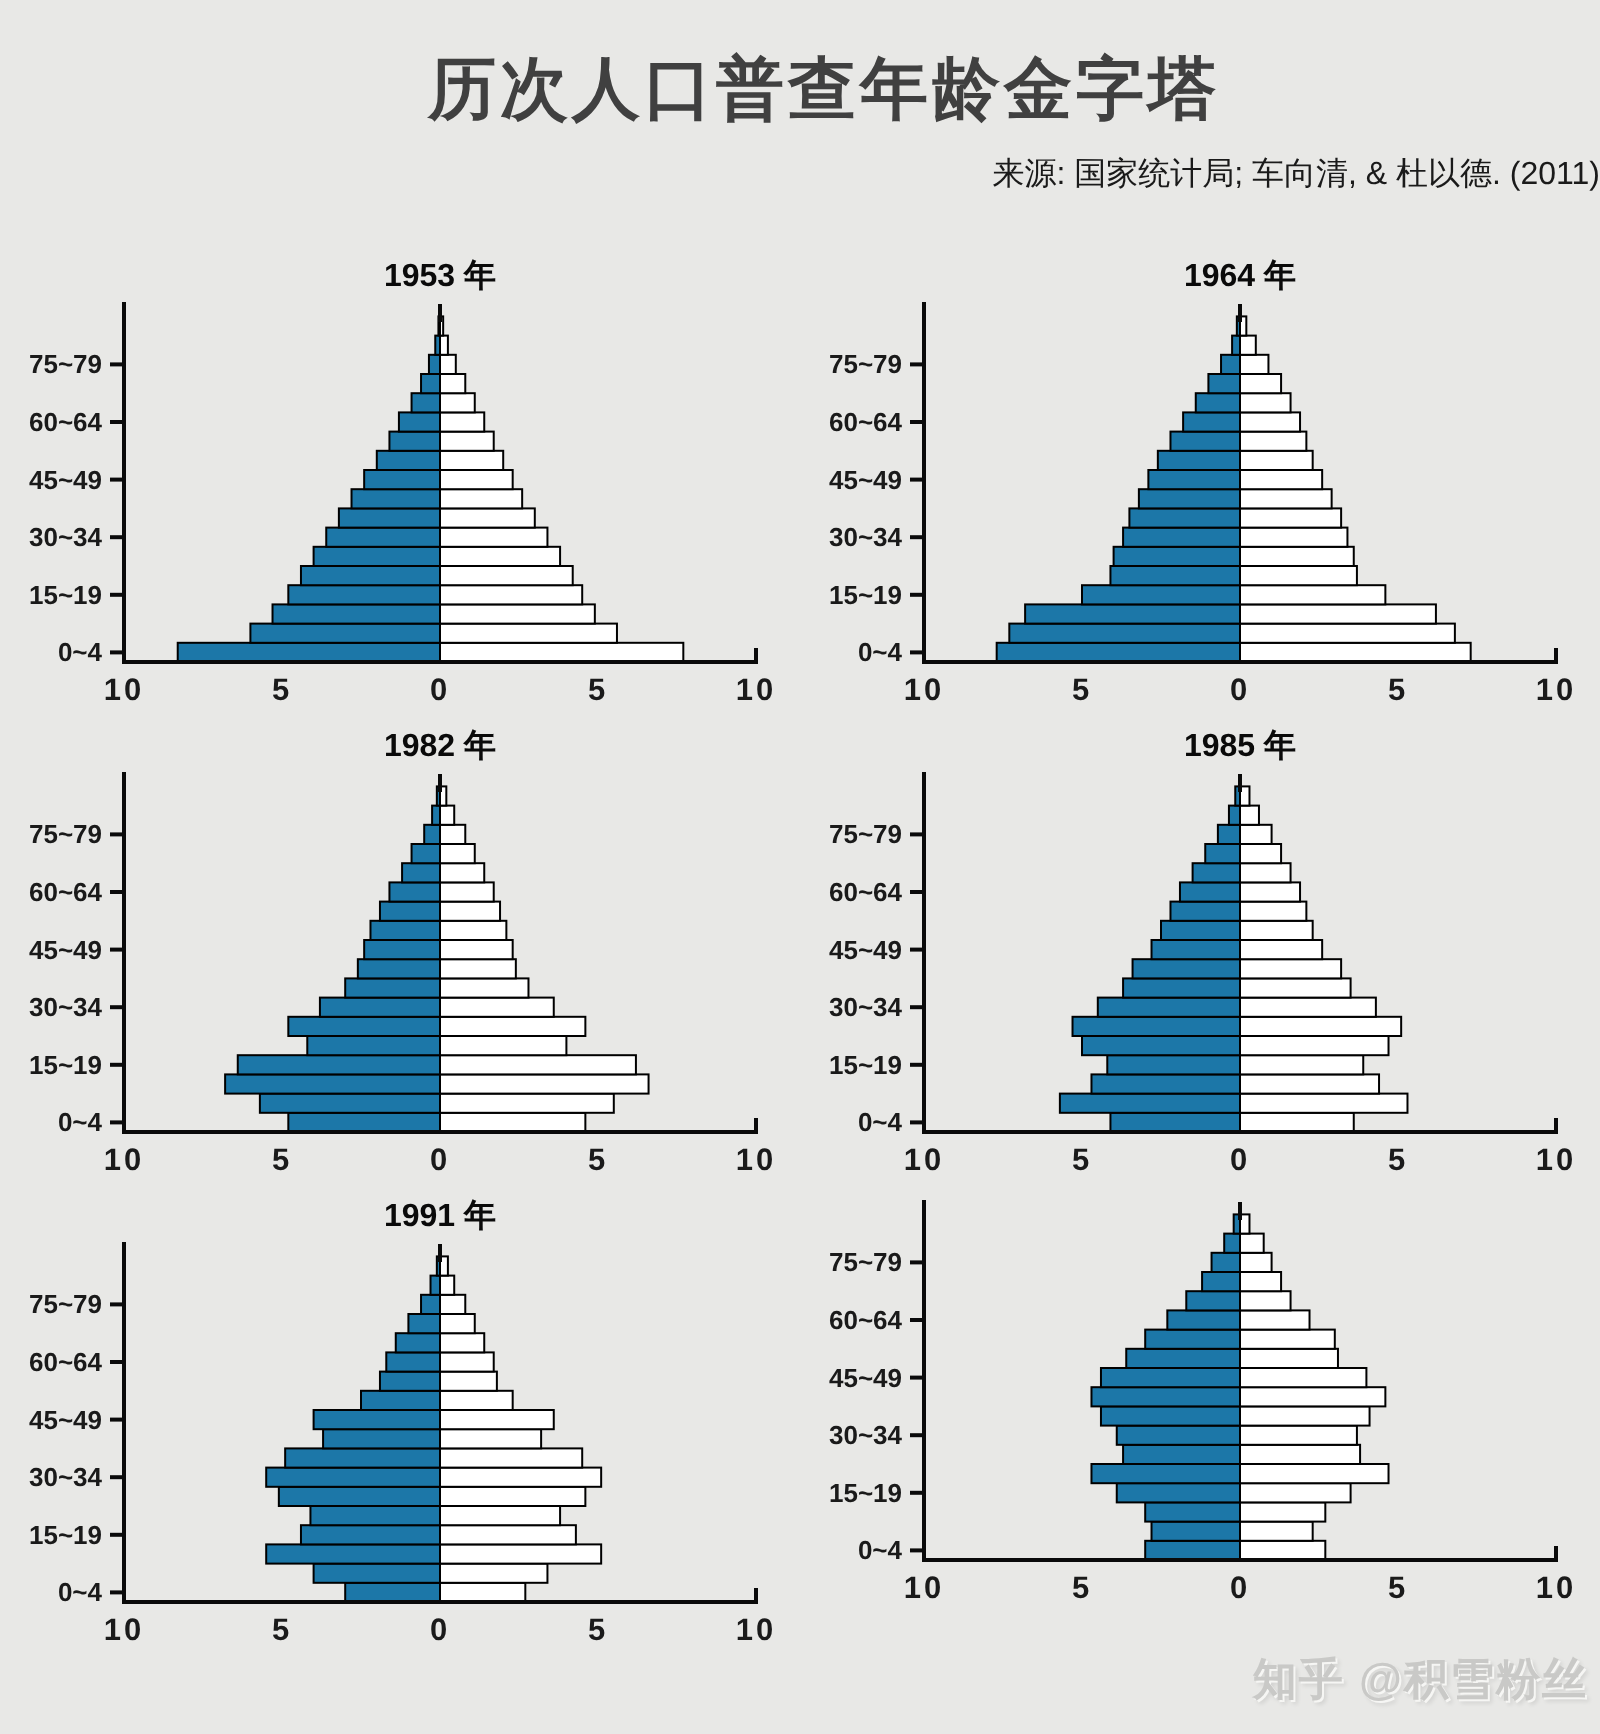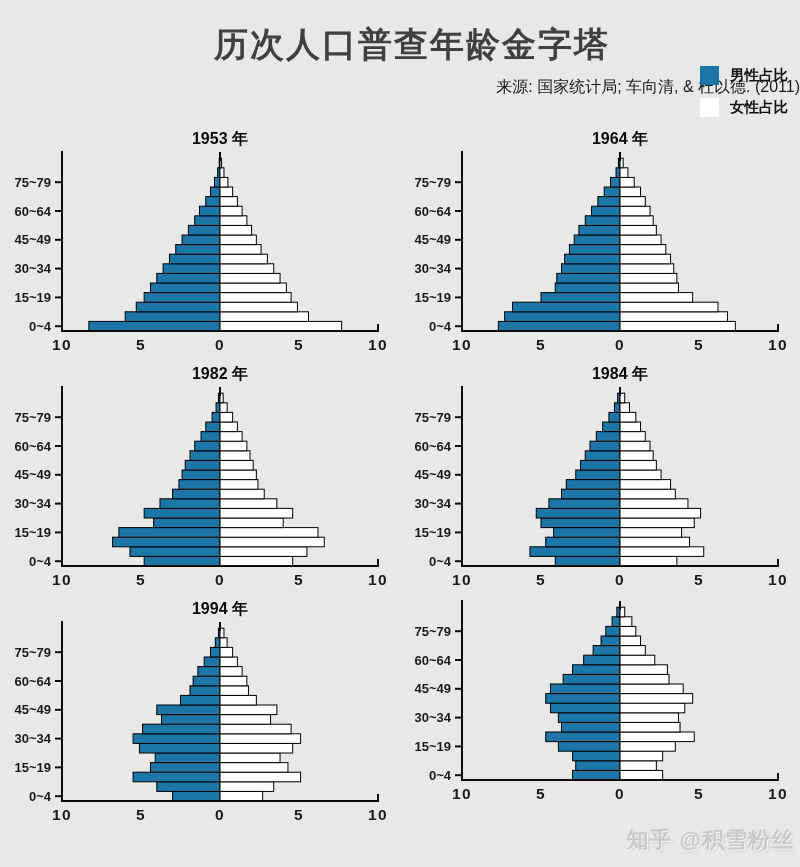--- a/index.html
+++ b/index.html
@@ -70,30 +70,20 @@
   }
 </style>
 </head>
 <body>
 
 <div class="page">
 
   <div class="main-title">历次人口普查年龄金字塔</div>
   <div class="source-line">来源: 国家统计局; 车向清, &amp; 杜以德. (2011)</div>
 
-  <div class="legend">
-    <div class="legend-item">
-      <span class="legend-swatch" style="background: rgb(28, 119, 168);"></span>
-      <span class="legend-label">男性占比</span>
-    </div>
-    <div class="legend-item">
-      <span class="legend-swatch" style="background: rgb(255, 255, 255);"></span>
-      <span class="legend-label">女性占比</span>
-    </div>
-  </div>
 
   <div class="charts">
     <div class="chart-cell">
       <div class="chart-title">1953 年</div>
       <svg class="pyramid-svg" width="400" height="212" viewBox="0 0 400 212">
           <rect x="88.85999999999999" y="172.4" width="131.14000000000001" height="9.6" fill="#1c77a8" stroke="#000000" stroke-width="1"></rect>
           <rect x="220" y="172.4" width="121.66000000000001" height="9.6" fill="#ffffff" stroke="#000000" stroke-width="1"></rect>
           <rect x="125.19999999999999" y="162.8" width="94.80000000000001" height="9.6" fill="#1c77a8" stroke="#000000" stroke-width="1"></rect>
           <rect x="220" y="162.8" width="88.48" height="9.6" fill="#ffffff" stroke="#000000" stroke-width="1"></rect>
           <rect x="136.26" y="153.2" width="83.74" height="9.6" fill="#1c77a8" stroke="#000000" stroke-width="1"></rect>
@@ -269,21 +259,21 @@
           <text x="51" y="124.1" text-anchor="end" font-size="13" font-weight="600" fill="#1a1a1a" style="font-family:&quot;Liberation Sans&quot;,sans-serif">30~34</text>
           <line x1="55" y1="90.8" x2="62" y2="90.8" stroke="#0a0a0a" stroke-width="2"></line>
           <text x="51" y="95.3" text-anchor="end" font-size="13" font-weight="600" fill="#1a1a1a" style="font-family:&quot;Liberation Sans&quot;,sans-serif">45~49</text>
           <line x1="55" y1="62" x2="62" y2="62" stroke="#0a0a0a" stroke-width="2"></line>
           <text x="51" y="66.5" text-anchor="end" font-size="13" font-weight="600" fill="#1a1a1a" style="font-family:&quot;Liberation Sans&quot;,sans-serif">60~64</text>
           <line x1="55" y1="33.20000000000002" x2="62" y2="33.20000000000002" stroke="#0a0a0a" stroke-width="2"></line>
           <text x="51" y="37.70000000000002" text-anchor="end" font-size="13" font-weight="600" fill="#1a1a1a" style="font-family:&quot;Liberation Sans&quot;,sans-serif">75~79</text>
         </svg>
     </div>
     <div class="chart-cell">
-      <div class="chart-title">1984 年</div>
+      <div class="chart-title">1985 年</div>
       <svg class="pyramid-svg" width="400" height="212" viewBox="0 0 400 212">
           <rect x="155.22" y="172.4" width="64.78" height="9.6" fill="#1c77a8" stroke="#000000" stroke-width="1"></rect>
           <rect x="220" y="172.4" width="56.88" height="9.6" fill="#ffffff" stroke="#000000" stroke-width="1"></rect>
           <rect x="129.94" y="162.8" width="90.06" height="9.6" fill="#1c77a8" stroke="#000000" stroke-width="1"></rect>
           <rect x="220" y="162.8" width="83.74" height="9.6" fill="#ffffff" stroke="#000000" stroke-width="1"></rect>
           <rect x="145.74" y="153.2" width="74.26" height="9.6" fill="#1c77a8" stroke="#000000" stroke-width="1"></rect>
           <rect x="220" y="153.2" width="69.52000000000001" height="9.6" fill="#ffffff" stroke="#000000" stroke-width="1"></rect>
           <rect x="153.64" y="143.6" width="66.36" height="9.6" fill="#1c77a8" stroke="#000000" stroke-width="1"></rect>
           <rect x="220" y="143.6" width="61.620000000000005" height="9.6" fill="#ffffff" stroke="#000000" stroke-width="1"></rect>
           <rect x="141" y="134" width="79" height="9.6" fill="#1c77a8" stroke="#000000" stroke-width="1"></rect>
@@ -331,21 +321,21 @@
           <text x="51" y="124.1" text-anchor="end" font-size="13" font-weight="600" fill="#1a1a1a" style="font-family:&quot;Liberation Sans&quot;,sans-serif">30~34</text>
           <line x1="55" y1="90.8" x2="62" y2="90.8" stroke="#0a0a0a" stroke-width="2"></line>
           <text x="51" y="95.3" text-anchor="end" font-size="13" font-weight="600" fill="#1a1a1a" style="font-family:&quot;Liberation Sans&quot;,sans-serif">45~49</text>
           <line x1="55" y1="62" x2="62" y2="62" stroke="#0a0a0a" stroke-width="2"></line>
           <text x="51" y="66.5" text-anchor="end" font-size="13" font-weight="600" fill="#1a1a1a" style="font-family:&quot;Liberation Sans&quot;,sans-serif">60~64</text>
           <line x1="55" y1="33.20000000000002" x2="62" y2="33.20000000000002" stroke="#0a0a0a" stroke-width="2"></line>
           <text x="51" y="37.70000000000002" text-anchor="end" font-size="13" font-weight="600" fill="#1a1a1a" style="font-family:&quot;Liberation Sans&quot;,sans-serif">75~79</text>
         </svg>
     </div>
     <div class="chart-cell">
-      <div class="chart-title">1994 年</div>
+      <div class="chart-title">1991 年</div>
       <svg class="pyramid-svg" width="400" height="212" viewBox="0 0 400 212">
           <rect x="172.6" y="172.4" width="47.400000000000006" height="9.6" fill="#1c77a8" stroke="#000000" stroke-width="1"></rect>
           <rect x="220" y="172.4" width="42.660000000000004" height="9.6" fill="#ffffff" stroke="#000000" stroke-width="1"></rect>
           <rect x="156.8" y="162.8" width="63.2" height="9.6" fill="#1c77a8" stroke="#000000" stroke-width="1"></rect>
           <rect x="220" y="162.8" width="53.72" height="9.6" fill="#ffffff" stroke="#000000" stroke-width="1"></rect>
           <rect x="133.1" y="153.2" width="86.9" height="9.6" fill="#1c77a8" stroke="#000000" stroke-width="1"></rect>
           <rect x="220" y="153.2" width="80.58" height="9.6" fill="#ffffff" stroke="#000000" stroke-width="1"></rect>
           <rect x="150.48" y="143.6" width="69.52000000000001" height="9.6" fill="#1c77a8" stroke="#000000" stroke-width="1"></rect>
           <rect x="220" y="143.6" width="67.94" height="9.6" fill="#ffffff" stroke="#000000" stroke-width="1"></rect>
           <rect x="155.22" y="134" width="64.78" height="9.6" fill="#1c77a8" stroke="#000000" stroke-width="1"></rect>

